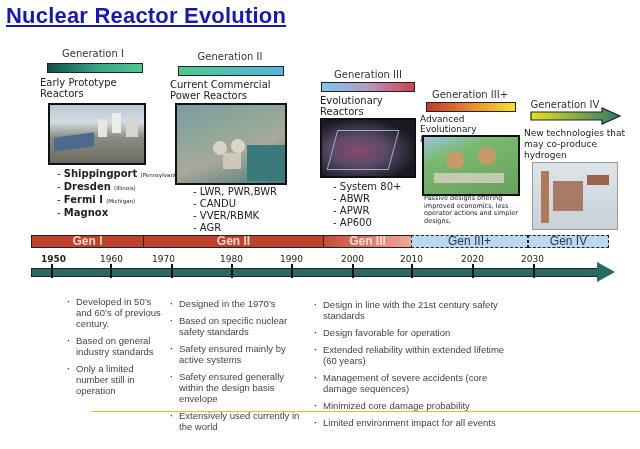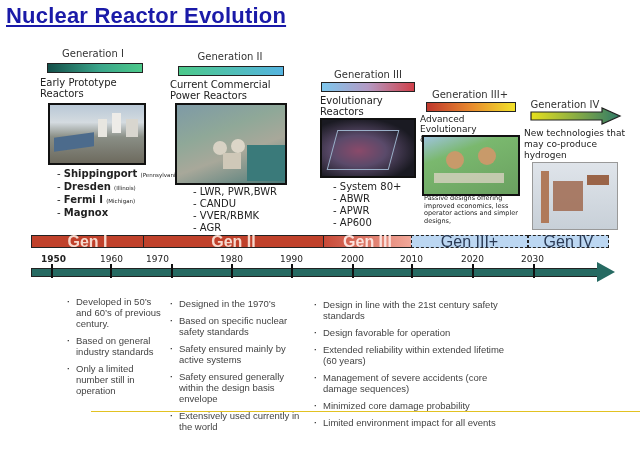--- a/index.html
+++ b/index.html
@@ -7,21 +7,21 @@
   .abs{position:absolute;}
   .title{left:6px;top:3px;font-size:22px;font-weight:bold;color:#1a1aa8;text-decoration:underline;letter-spacing:0.2px;}
   .gen-label{font-size:10px;color:#333;text-align:center;white-space:nowrap;font-family:"DejaVu Sans",sans-serif;}
   .gen-bar{border:1.5px solid #222;height:8px;}
   .gen-sub{font-size:10px;color:#222;text-align:left;line-height:11px;font-family:"DejaVu Sans",sans-serif;}
   .photo{border:2px solid #111;overflow:hidden;}
   .reactor-list{font-size:10px;color:#222;line-height:12px;font-family:"DejaVu Sans",sans-serif;}
   .reactor-list div{white-space:nowrap;}
   .small{font-size:5.5px;}
   .era-row{left:31px;top:235px;width:579px;height:13px;}
-  .era{position:absolute;top:0;height:11px;font-size:16px;font-weight:bold;text-align:center;line-height:11px;}
+  .era{position:absolute;top:0;height:11px;font-size:12px;font-weight:bold;text-align:center;line-height:11px;}
   .era.solid{background:#c0412b;color:#f6d8cc;border:1px solid #222;}
   .era.gen3{background:linear-gradient(90deg,#c84a38,#f2a89a);color:#fbe1dc;border:1px solid #222;}
   .era.dash{background:#bcd7f2;color:#2a3a55;border:1.5px dashed #222;font-weight:normal;}
   .year{position:absolute;top:254px;font-size:9px;color:#222;font-family:"DejaVu Sans",sans-serif;}
   .timeline{left:31px;top:268px;width:568px;height:7px;background:#266a62;border:1px solid #222;}
   .arrowhead{left:597px;top:262px;width:0;height:0;border-top:10px solid transparent;border-bottom:10px solid transparent;border-left:18px solid #266a62;}
   .tick{position:absolute;top:264px;width:1.5px;height:14px;background:#111;}
   .bullets{font-size:9.5px;font-weight:normal;color:#444;line-height:11px;}
   .bullets .it{position:relative;padding-left:10px;margin-bottom:6px;}
   .bullets .it::before{content:"·";position:absolute;left:1px;top:0;font-weight:bold;}
@@ -130,21 +130,21 @@
 <div class="abs era-row">
   <div class="era solid" style="left:0;width:111px;">Gen I</div>
   <div class="era solid" style="left:112px;width:179px;">Gen II</div>
   <div class="era gen3" style="left:292px;width:87px;">Gen III</div>
   <div class="era dash" style="left:380px;width:115px;">Gen III+</div>
   <div class="era dash" style="left:497px;width:79px;">Gen IV</div>
 </div>
 
 <div class="year" style="left:41px;font-weight:bold;">1950</div>
 <div class="year" style="left:100px;">1960</div>
-<div class="year" style="left:146px;">1970</div>
+<div class="year" style="left:152px;">1970</div>
 <div class="year" style="left:220px;">1980</div>
 <div class="year" style="left:280px;">1990</div>
 <div class="year" style="left:341px;">2000</div>
 <div class="year" style="left:400px;">2010</div>
 <div class="year" style="left:461px;">2020</div>
 <div class="year" style="left:521px;">2030</div>
 
 <div class="abs timeline"></div>
 <div class="abs arrowhead"></div>
 <div class="tick" style="left:51px;"></div>

